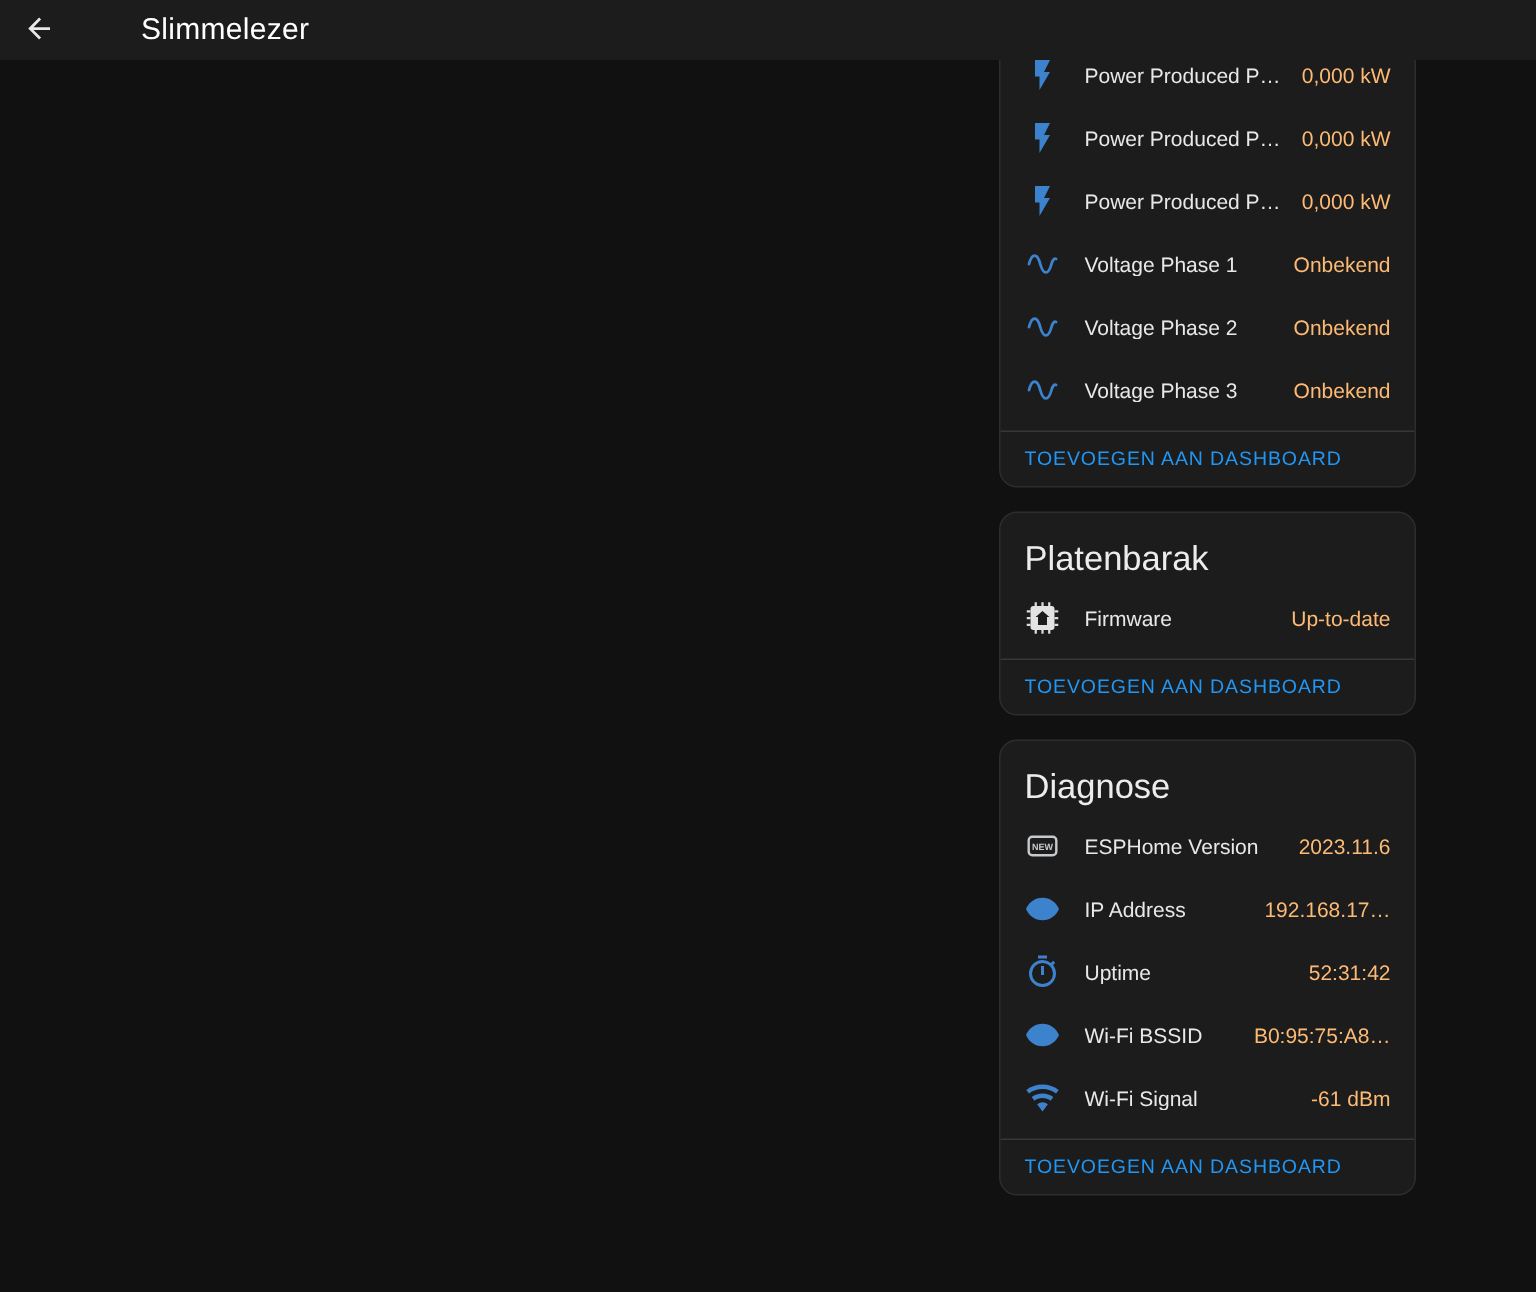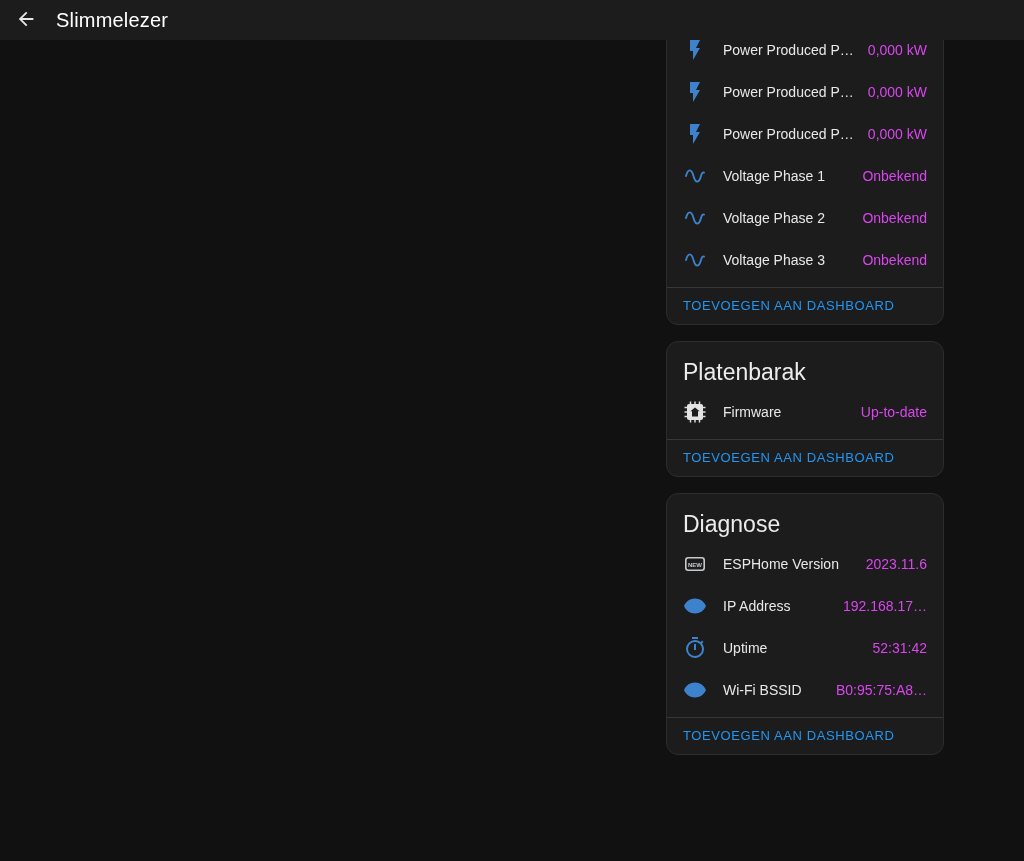--- a/index.html
+++ b/index.html
@@ -6,21 +6,21 @@
   body{
     width:1024px;height:861px;position:relative;overflow:hidden;
     background:var(--page-bg,#111111);
     font-family:"Liberation Sans",sans-serif;
     -webkit-font-smoothing:antialiased;
   }
   
   .appbar{
     position:absolute;top:0;left:0;right:0;height:40px;
     background:#1c1c1c;display:flex;align-items:center;
-    z-index:10;padding:0 6px;
+    z-index:10;padding:0 6px;gap:38px;
   }
   .iconbtn{
     width:40px;height:40px;display:flex;align-items:center;justify-content:center;
     color:#e8e8e8;cursor:pointer;background:none;border:none;
   }
   .iconbtn svg{width:22px;height:22px;fill:currentColor;}
   .appbar-title{
     margin-left:10px;font-size:20px;font-weight:500;color:#ffffff;letter-spacing:.2px;
   }
   
@@ -44,21 +44,21 @@
   }
   .icon{
     width:24px;height:24px;flex:none;margin-right:16px;
     color:var(--icon-blue,#3d82cc);display:flex;align-items:center;justify-content:center;
   }
   .icon.grey{color:#c7cacd;}
   .icon svg{width:24px;height:24px;fill:currentColor;}
   .label{font-size:14px;color:#e8e8e8;white-space:nowrap;overflow:hidden;text-overflow:ellipsis;}
   .value{
     margin-left:auto;padding-left:10px;text-align:right;white-space:nowrap;
-    font-size:14px;color:#d946ef;
+    font-size:14px;color:#fdba74;
   }
   .card-footer{border-top:1px solid rgba(255,255,255,.12);}
   .footer-link{
     display:inline-block;padding:10px 16px;line-height:16px;
     color:var(--link-blue,#2196f3);font-size:13px;font-weight:500;
     letter-spacing:.6px;cursor:pointer;user-select:none;
   }
 </style>
 </head>
 <body>
@@ -231,19 +231,28 @@
       </div>
       <div class="row">
         <span class="icon">
             <svg>
               <use href="#i-eye"></use>
             </svg>
           </span>
         <span class="label">Wi-Fi BSSID</span>
         <span class="value">B0:95:75:A8…</span>
       </div>
+      <div class="row">
+        <span class="icon">
+            <svg>
+              <use href="#i-wifi"></use>
+            </svg>
+          </span>
+        <span class="label">Wi-Fi Signal</span>
+        <span class="value">-61 dBm</span>
+      </div>
     </div>
     <div class="card-footer">
       <span class="footer-link">TOEVOEGEN AAN DASHBOARD</span>
     </div>
   </section>
 
 </div>
 
 </body></html>

